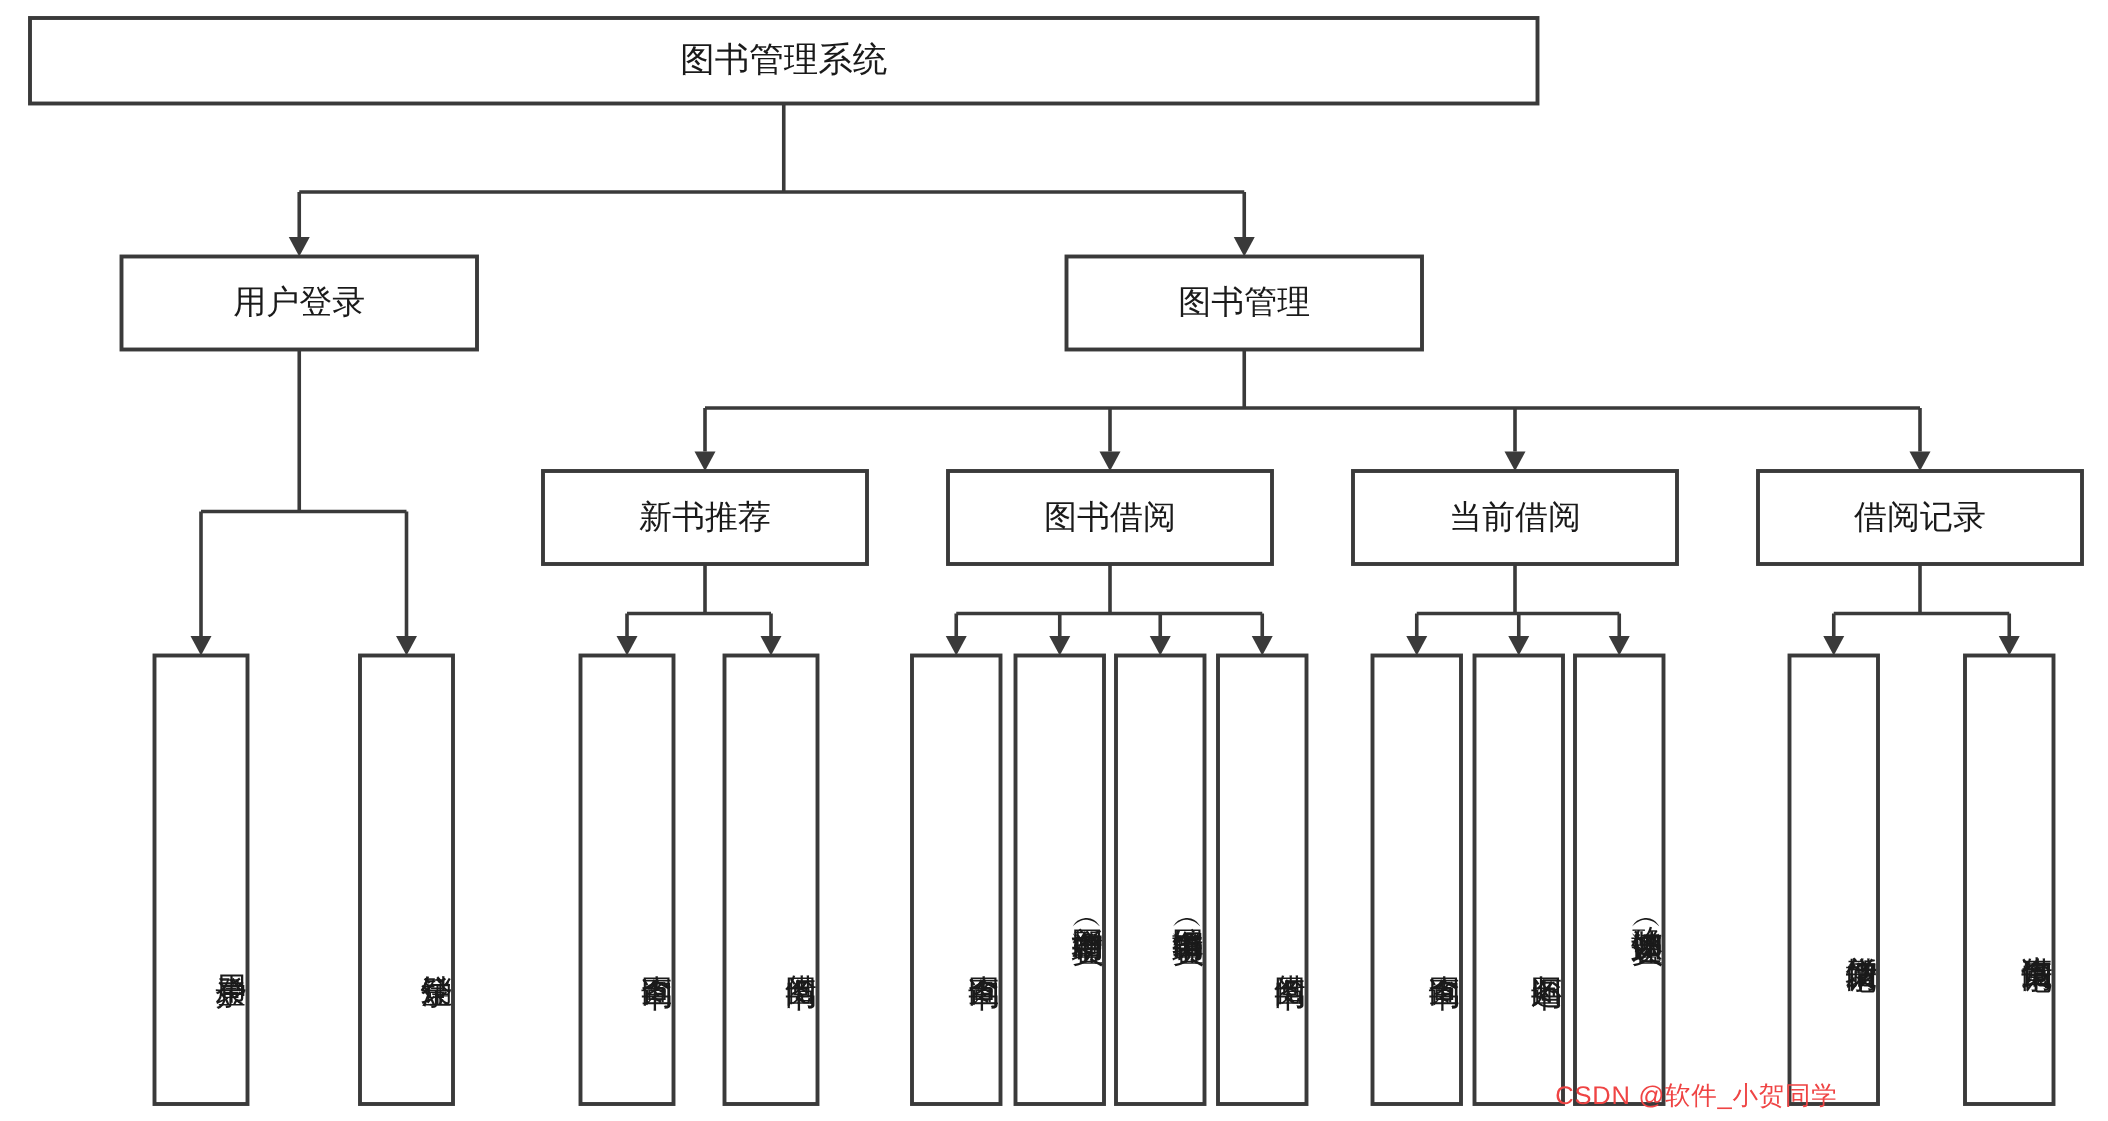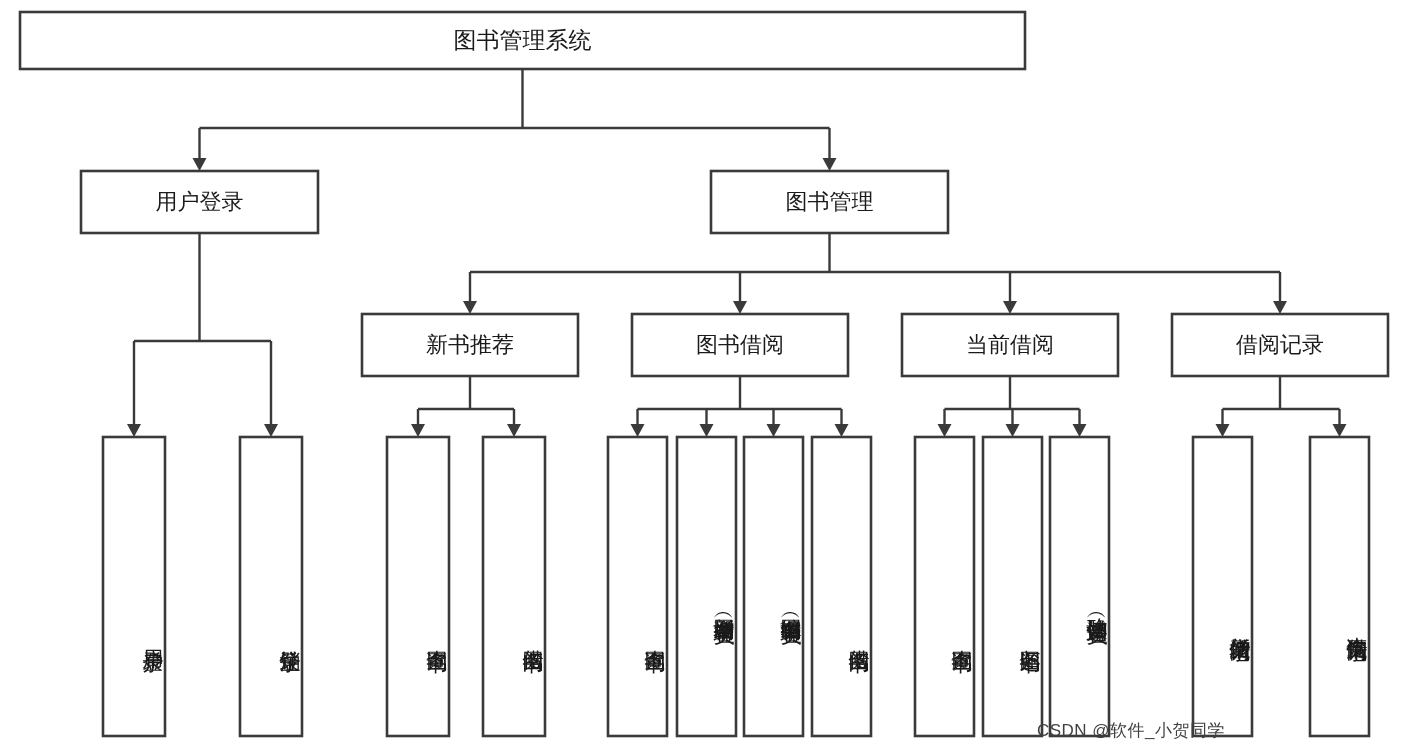--- a/index.html
+++ b/index.html
@@ -71,21 +71,21 @@
     align-items: flex-start;
     justify-content: center;
     pointer-events: none;
   }
   .watermark {
     position: absolute;
     right: 8px;
     bottom: 5px;
     font-family: "Liberation Sans", "DejaVu Sans", sans-serif;
     font-size: 17px;
-    color: #404040;
+    color: #ef4444;
     letter-spacing: 0.5px;
     white-space: nowrap;
   }
 </style>
 </head>
 <body>
 
 <div id="diagram-root">
 
   <svg class="flow" viewBox="0 0 1405 747">

